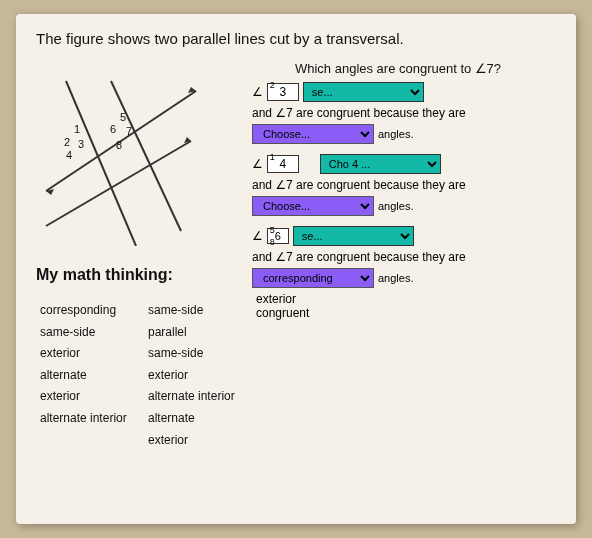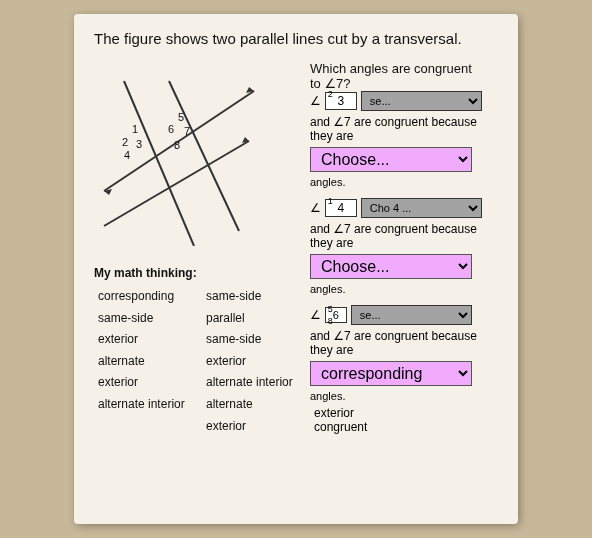--- a/index.html
+++ b/index.html
@@ -7,21 +7,21 @@
       font-family: Arial, sans-serif;
       background: #c8b89a;
       width: 592px;
       height: 538px;
       display: flex;
       align-items: center;
       justify-content: center;
     }
     .page {
       background: #f5f0e8;
-      width: 444px;
+      width: 560px;
       min-height: 510px;
       border-radius: 4px;
       padding: 16px 32px 20px 20px;
       position: relative;
       box-shadow: 2px 2px 8px rgba(0,0,0,0.3);
     }
     .title {
       font-size: 15px;
       font-weight: normal;
       margin-bottom: 14px;
@@ -34,21 +34,23 @@
     .left-col {
       width: 200px;
       flex-shrink: 0;
     }
     .right-col {
       flex: 1;
     }
     .question-text {
       font-size: 13px;
       color: #111;
+      margin-bottom: 6px;
       font-weight: 500;
+      text-align: center;
     }
     .instruction-text {
       font-size: 12px;
       color: #111;
       margin-bottom: 10px;
       line-height: 1.4;
     }
     .angle-box {
       display: inline-flex;
       align-items: center;
@@ -64,56 +66,56 @@
       font-size: 9px;
       position: absolute;
       top: -4px;
       left: 2px;
     }
     .dropdown {
       display: inline-flex;
       align-items: center;
       border: 1.5px solid #333;
       padding: 2px 4px;
-      background: #a3a3a3;
+      background: #14b8a6;
       font-size: 11px;
       min-width: 80px;
       cursor: pointer;
       position: relative;
     }
     .math-thinking {
       margin-top: 20px;
     }
     .math-thinking-label {
-      font-size: 12px;
+      font-size: 16px;
       font-weight: bold;
       color: #111;
-      margin-bottom: 6px;
+      margin-bottom: 16px;
     }
     .option-list {
       font-size: 12px;
       color: #111;
       line-height: 1.8;
       padding-left: 4px;
     }
     .angle-symbol {
       font-size: 12px;
     }
     
     .svg-container {
       width: 190px;
       height: 185px;
     }
     .choose-dropdown {
       display: inline-flex;
       align-items: center;
       border: 1.5px solid #555;
       padding: 2px 6px;
-      background: #f0abfc;
-      font-size: 16px;
+      background: #8b5cf6;
+      font-size: 11px;
       min-width: 110px;
       cursor: pointer;
     }
     .row-block {
       margin-bottom: 10px;
     }
     .inline-row {
       display: flex;
       align-items: center;
       gap: 4px;
@@ -211,21 +213,21 @@
         </div>
       </div>
 
       <div class="row-block">
         <div class="inline-row">
           <span class="angle-symbol">∠</span>
           <span class="angle-box">
             <span class="superscript">1</span>
             <span>4</span>
           </span>
-          <select class="dropdown" style="min-width:95px;">
+          <select class="dropdown" style="min-width:95px;margin-left:17px;">
             <option>Cho 4 ...</option>
             <option>corresponding</option>
             <option>same-side exterior</option>
             <option>alternate exterior</option>
             <option>alternate interior</option>
           </select>
           <span>and ∠7 are congruent because they are</span>
         </div>
         <div class="inline-row" style="margin-top:4px;">
           <select class="choose-dropdown">

